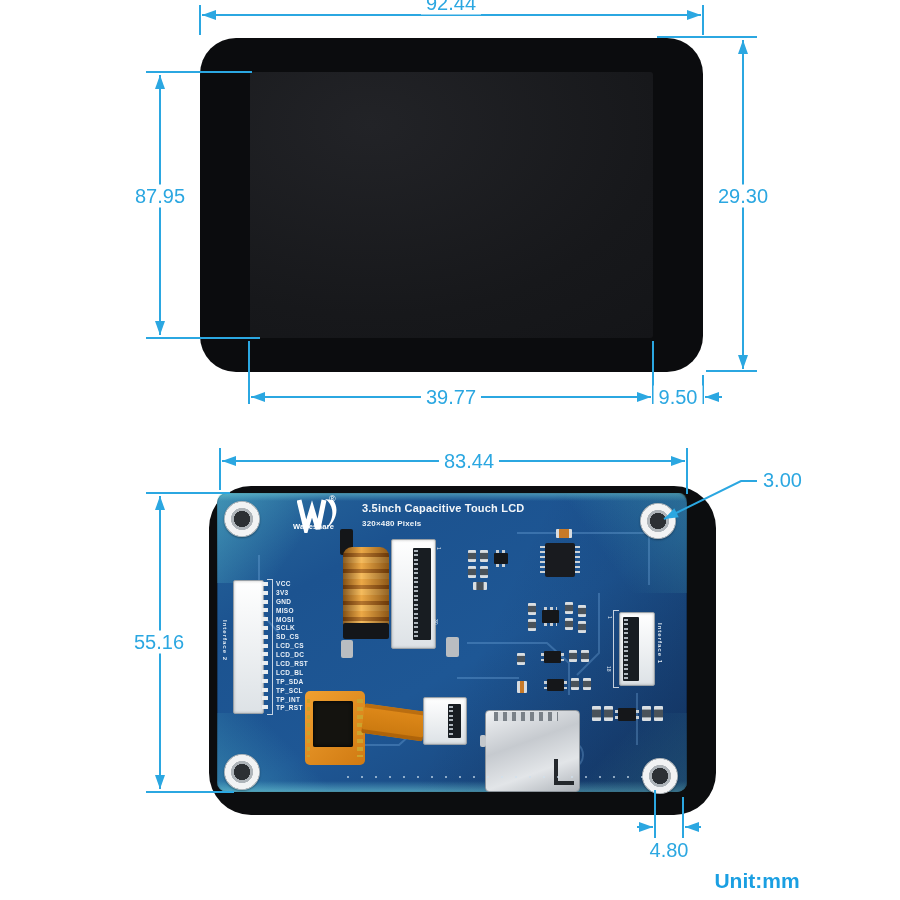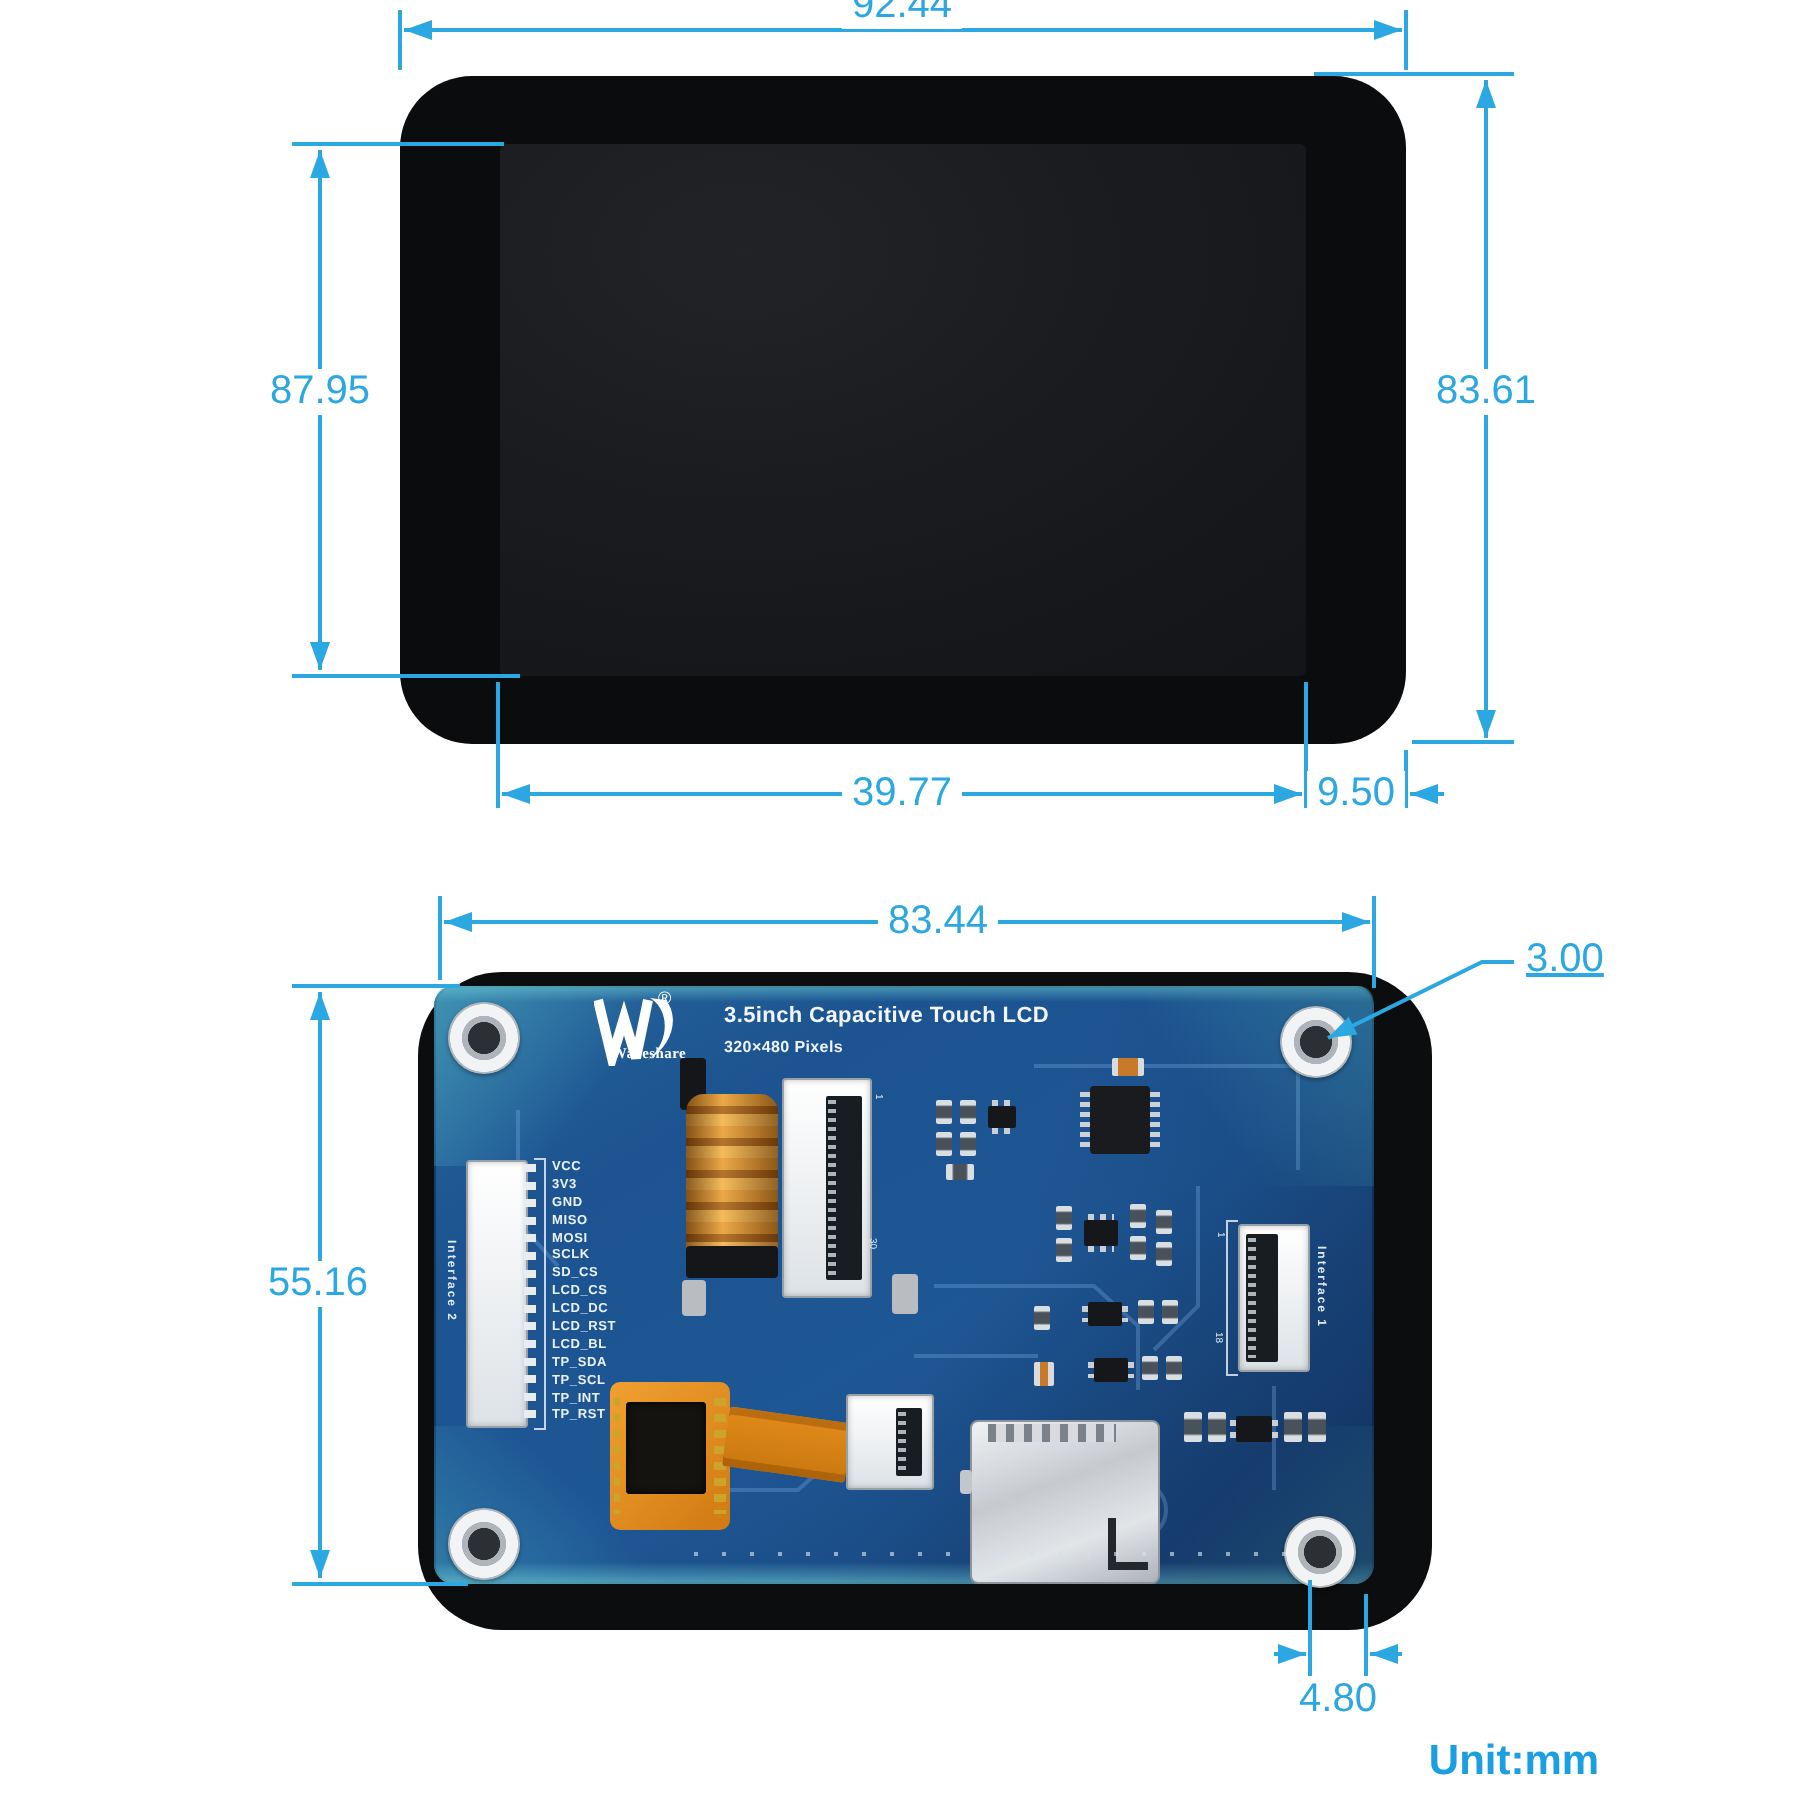--- a/index.html
+++ b/index.html
@@ -33,22 +33,22 @@
   .teal-br{position:absolute;left:350px;top:220px;width:120px;height:79px;border-radius:0 0 10px 0;
     background:linear-gradient(315deg,rgba(85,195,205,.3),rgba(85,195,205,0) 60%);}
 
   .hole{position:absolute;width:36px;height:36px;border-radius:50%;
     background:radial-gradient(circle,#2c3034 0 31%,#aeb4b9 32% 43%,#f2f3f4 44% 66%,#b4b9bd 67% 82%,#e2e4e6 83% 100%);
     box-shadow:0 1px 2px rgba(0,0,0,.35);}
 
   .pcb-title{position:absolute;left:145px;top:9px;color:#f3f6f9;font-size:11px;font-weight:bold;
     letter-spacing:.2px;white-space:nowrap;}
   .pcb-sub{position:absolute;left:145px;top:26px;color:#eef3f7;font-size:8px;font-weight:bold;letter-spacing:.2px;}
-  .brand{position:absolute;left:76px;top:29px;width:50px;text-align:right;color:#fff;
-    font-size:7.5px;font-weight:bold;letter-spacing:.2px;font-family:Liberation Serif, serif;}
+  .brand{position:absolute;left:76px;top:29px;width:50px;text-align:left;color:#fff;
+    font-size:7.5px;font-weight:bold;letter-spacing:.2px;}
   .regmark{position:absolute;left:112px;top:1px;color:#fff;font-size:9px;}
 
   .conn{position:absolute;background:linear-gradient(180deg,#ffffff,#dde2e6);
     border:1px solid #98a0a7;border-radius:2px;box-shadow:inset 0 0 3px rgba(0,0,0,.25);}
   .slot{position:absolute;background:#181d22;border-radius:1px;}
   .slot::before{content:"";position:absolute;top:2px;bottom:2px;left:1px;width:4px;
     background:repeating-linear-gradient(180deg,#aeb6bd 0 2px,rgba(0,0,0,0) 2px 4.5px);}
   .comb{position:absolute;background:repeating-linear-gradient(180deg,#e9edf0 0 4px,rgba(0,0,0,0) 4px 8.8px);}
   .bracket{position:absolute;border:1px solid rgba(255,255,255,.75);border-left:none;background:none;}
   .bracketL{position:absolute;border:1px solid rgba(255,255,255,.75);border-right:none;background:none;}
@@ -95,21 +95,21 @@
   .sdslot{position:absolute;border-radius:4px;border:1px solid #8d949b;
     background:linear-gradient(160deg,#f0f2f4 0%,#c6cacf 40%,#e2e5e8 70%,#aeb3b9 100%);}
   .springs{position:absolute;background:repeating-linear-gradient(90deg,#7a8188 0 4px,#d7dbdf 4px 9px);}
   .dotsrow{position:absolute;height:2px;opacity:.65;
     background:repeating-linear-gradient(90deg,#cfe0ee 0 2px,rgba(0,0,0,0) 2px 14px);}
 
   
   .dims{position:absolute;left:0;top:0;z-index:20;}
   .dim-label{position:absolute;color:#2ba7e1;font-size:20px;transform:translate(-50%,-50%);
     background:#fff;padding:0 5px;white-space:nowrap;z-index:30;}
-  .leader-label{transform:translate(0,-50%);background:none;padding:0;text-decoration:underline;}
+  .leader-label{transform:translate(0,-50%);background:none;padding:0;}
   .unit-label{position:absolute;color:#1a9fe2;font-size:21px;font-weight:600;
     transform:translate(-50%,-50%);z-index:30;white-space:nowrap;}
 </style>
 </head>
 <body>
 
 <div class="page">
 
   <div class="device-front">
     <div class="screen"></div>
@@ -280,21 +280,21 @@
       <path d="M757,481 L741,481 L664,519" marker-end="url(#arr)"></path>
       <path d="M655,790 V838"></path>
       <path d="M683,797 V838"></path>
       <path d="M637,827 H653" marker-end="url(#arr)"></path>
       <path d="M685,827 H701" marker-start="url(#arr)"></path>
     </g>
   </svg>
 
   <div class="dim-label" style="left:451px;top:3px;">92.44</div>
   <div class="dim-label" style="left:160px;top:196px;">87.95</div>
-  <div class="dim-label" style="left:743px;top:196px;">83.61</div>
+  <div class="dim-label" style="left:743px;top:196px;">29.30</div>
   <div class="dim-label" style="left:451px;top:397px;">39.77</div>
   <div class="dim-label" style="left:678px;top:397px;">9.50</div>
   <div class="dim-label" style="left:453px;top:461px;margin-left:16px;">83.44</div>
   <div class="dim-label leader-label" style="left:763px;top:480px;">3.00</div>
   <div class="dim-label" style="left:159px;top:642px;">55.16</div>
   <div class="dim-label" style="left:669px;top:850px;background:none;">4.80</div>
   <div class="unit-label" style="left:757px;top:881px;">Unit:mm</div>
 
 </div>
 

